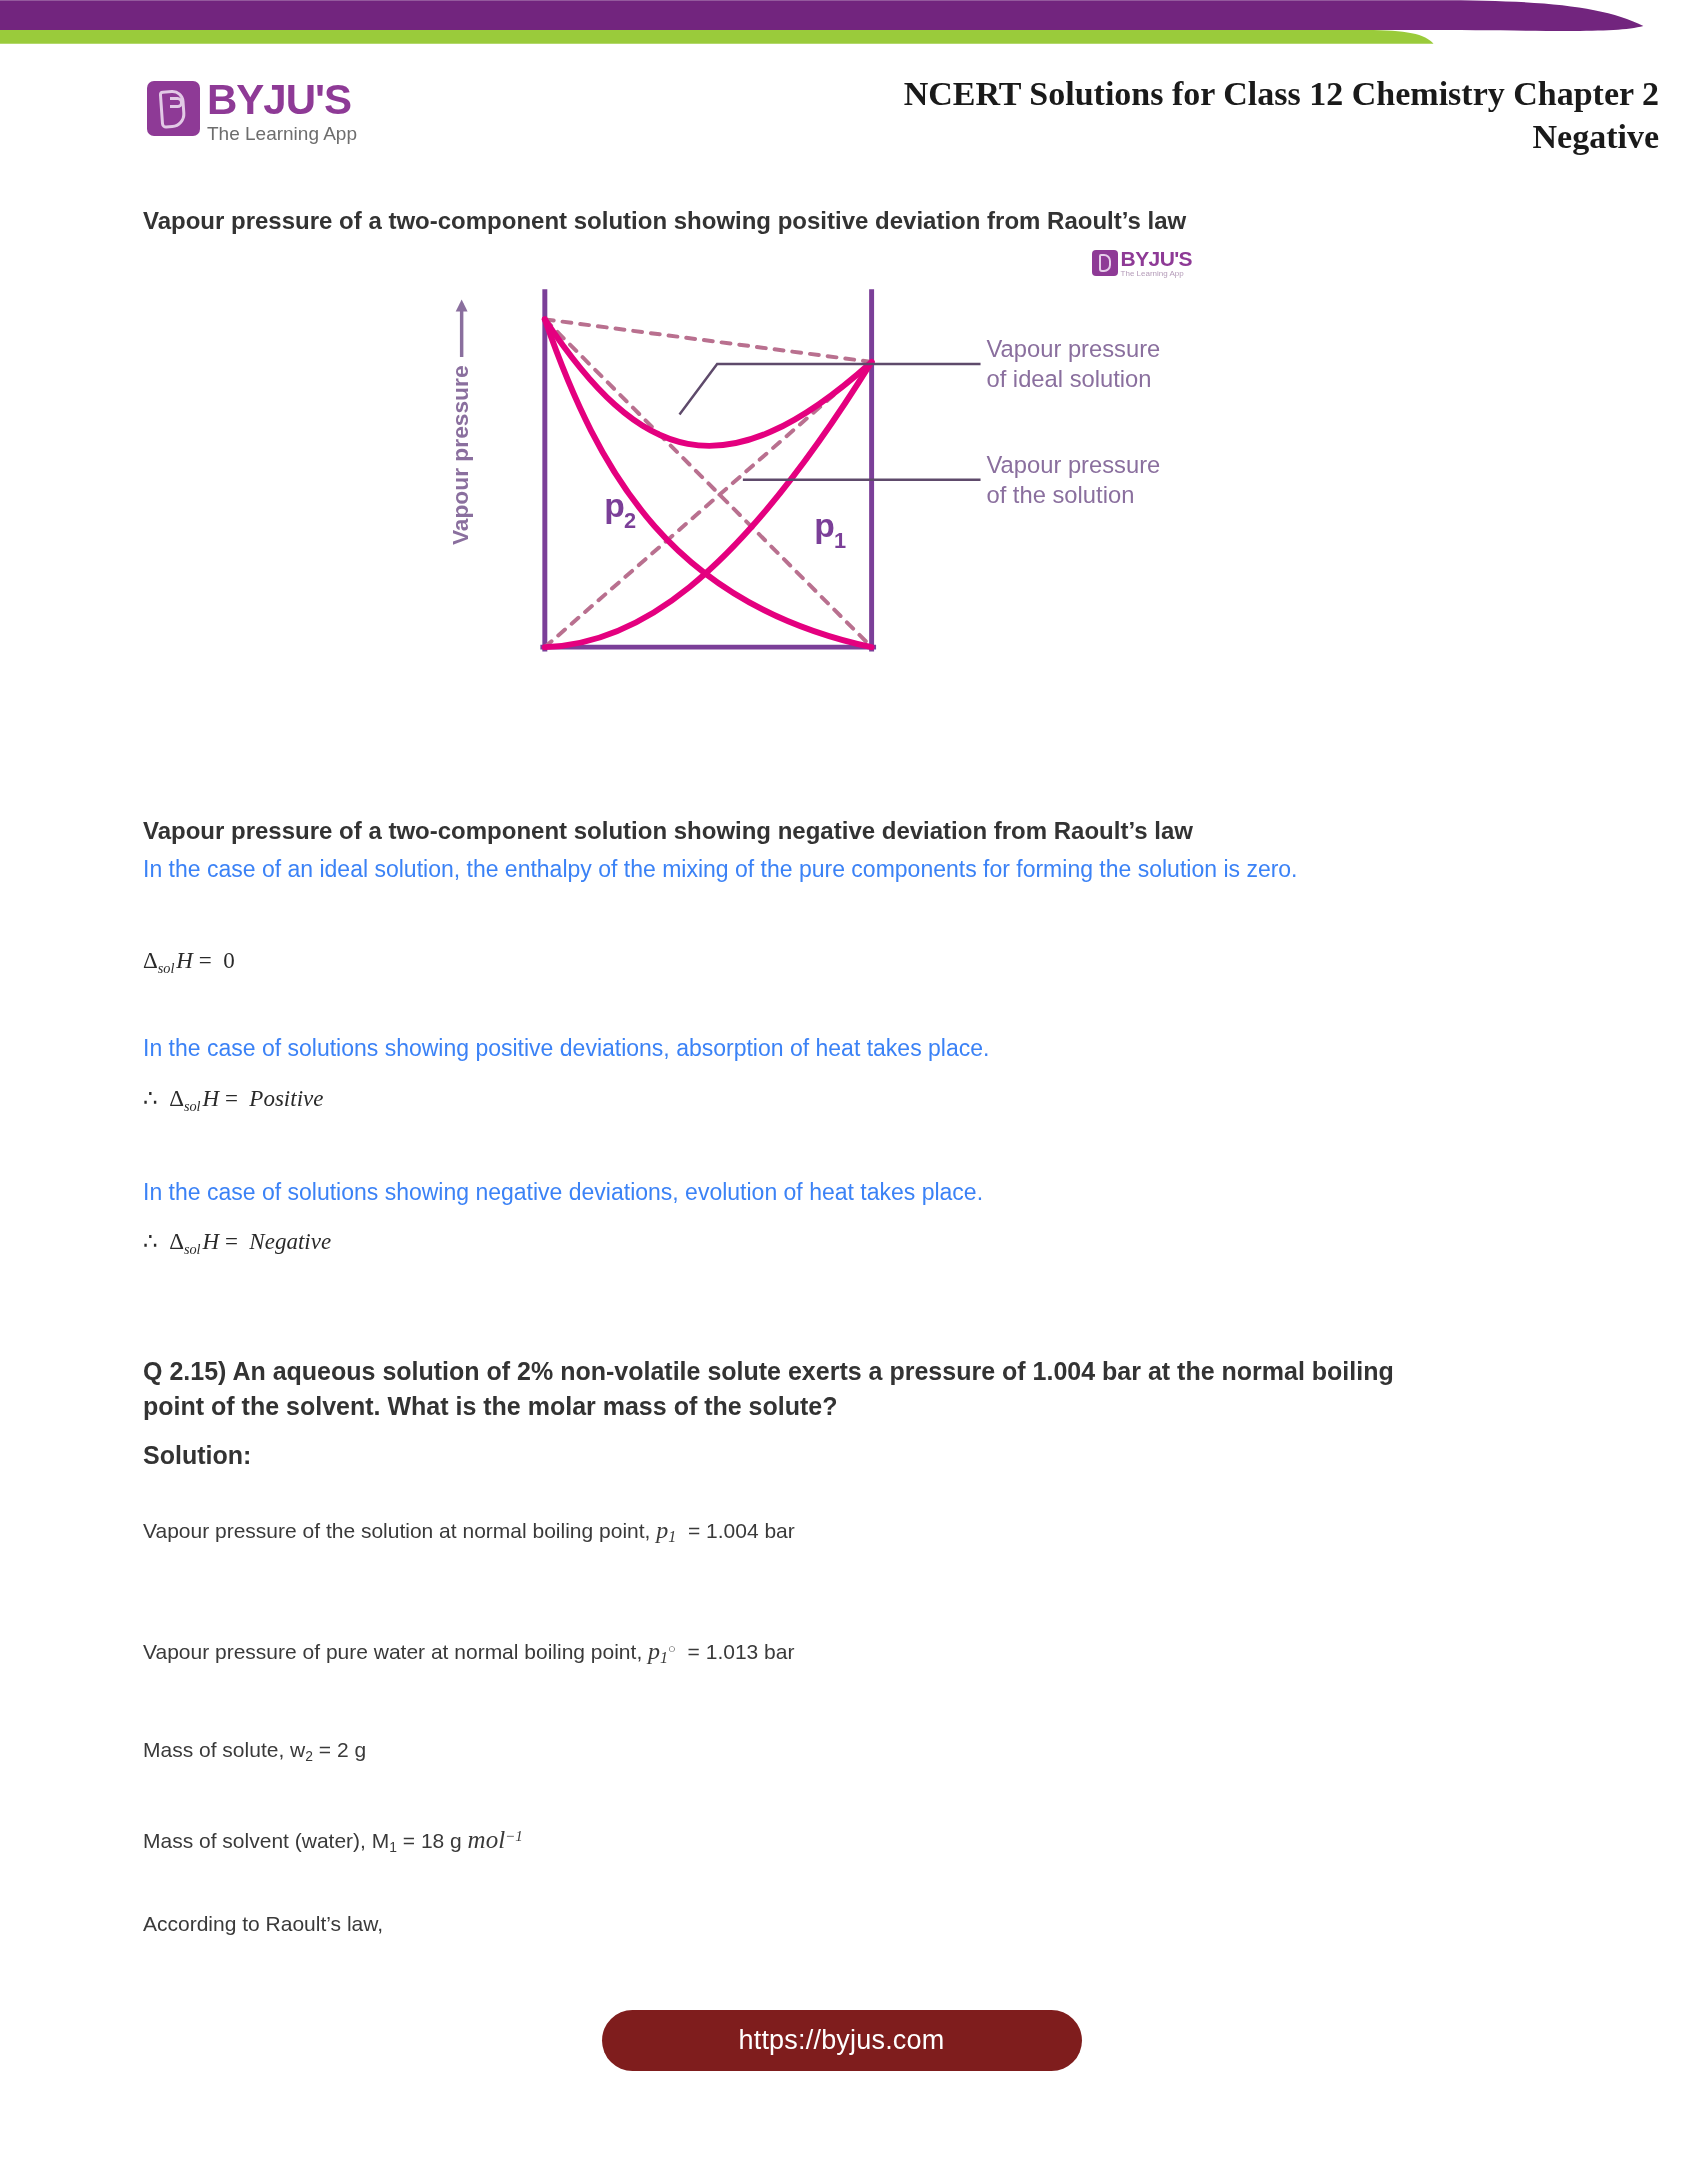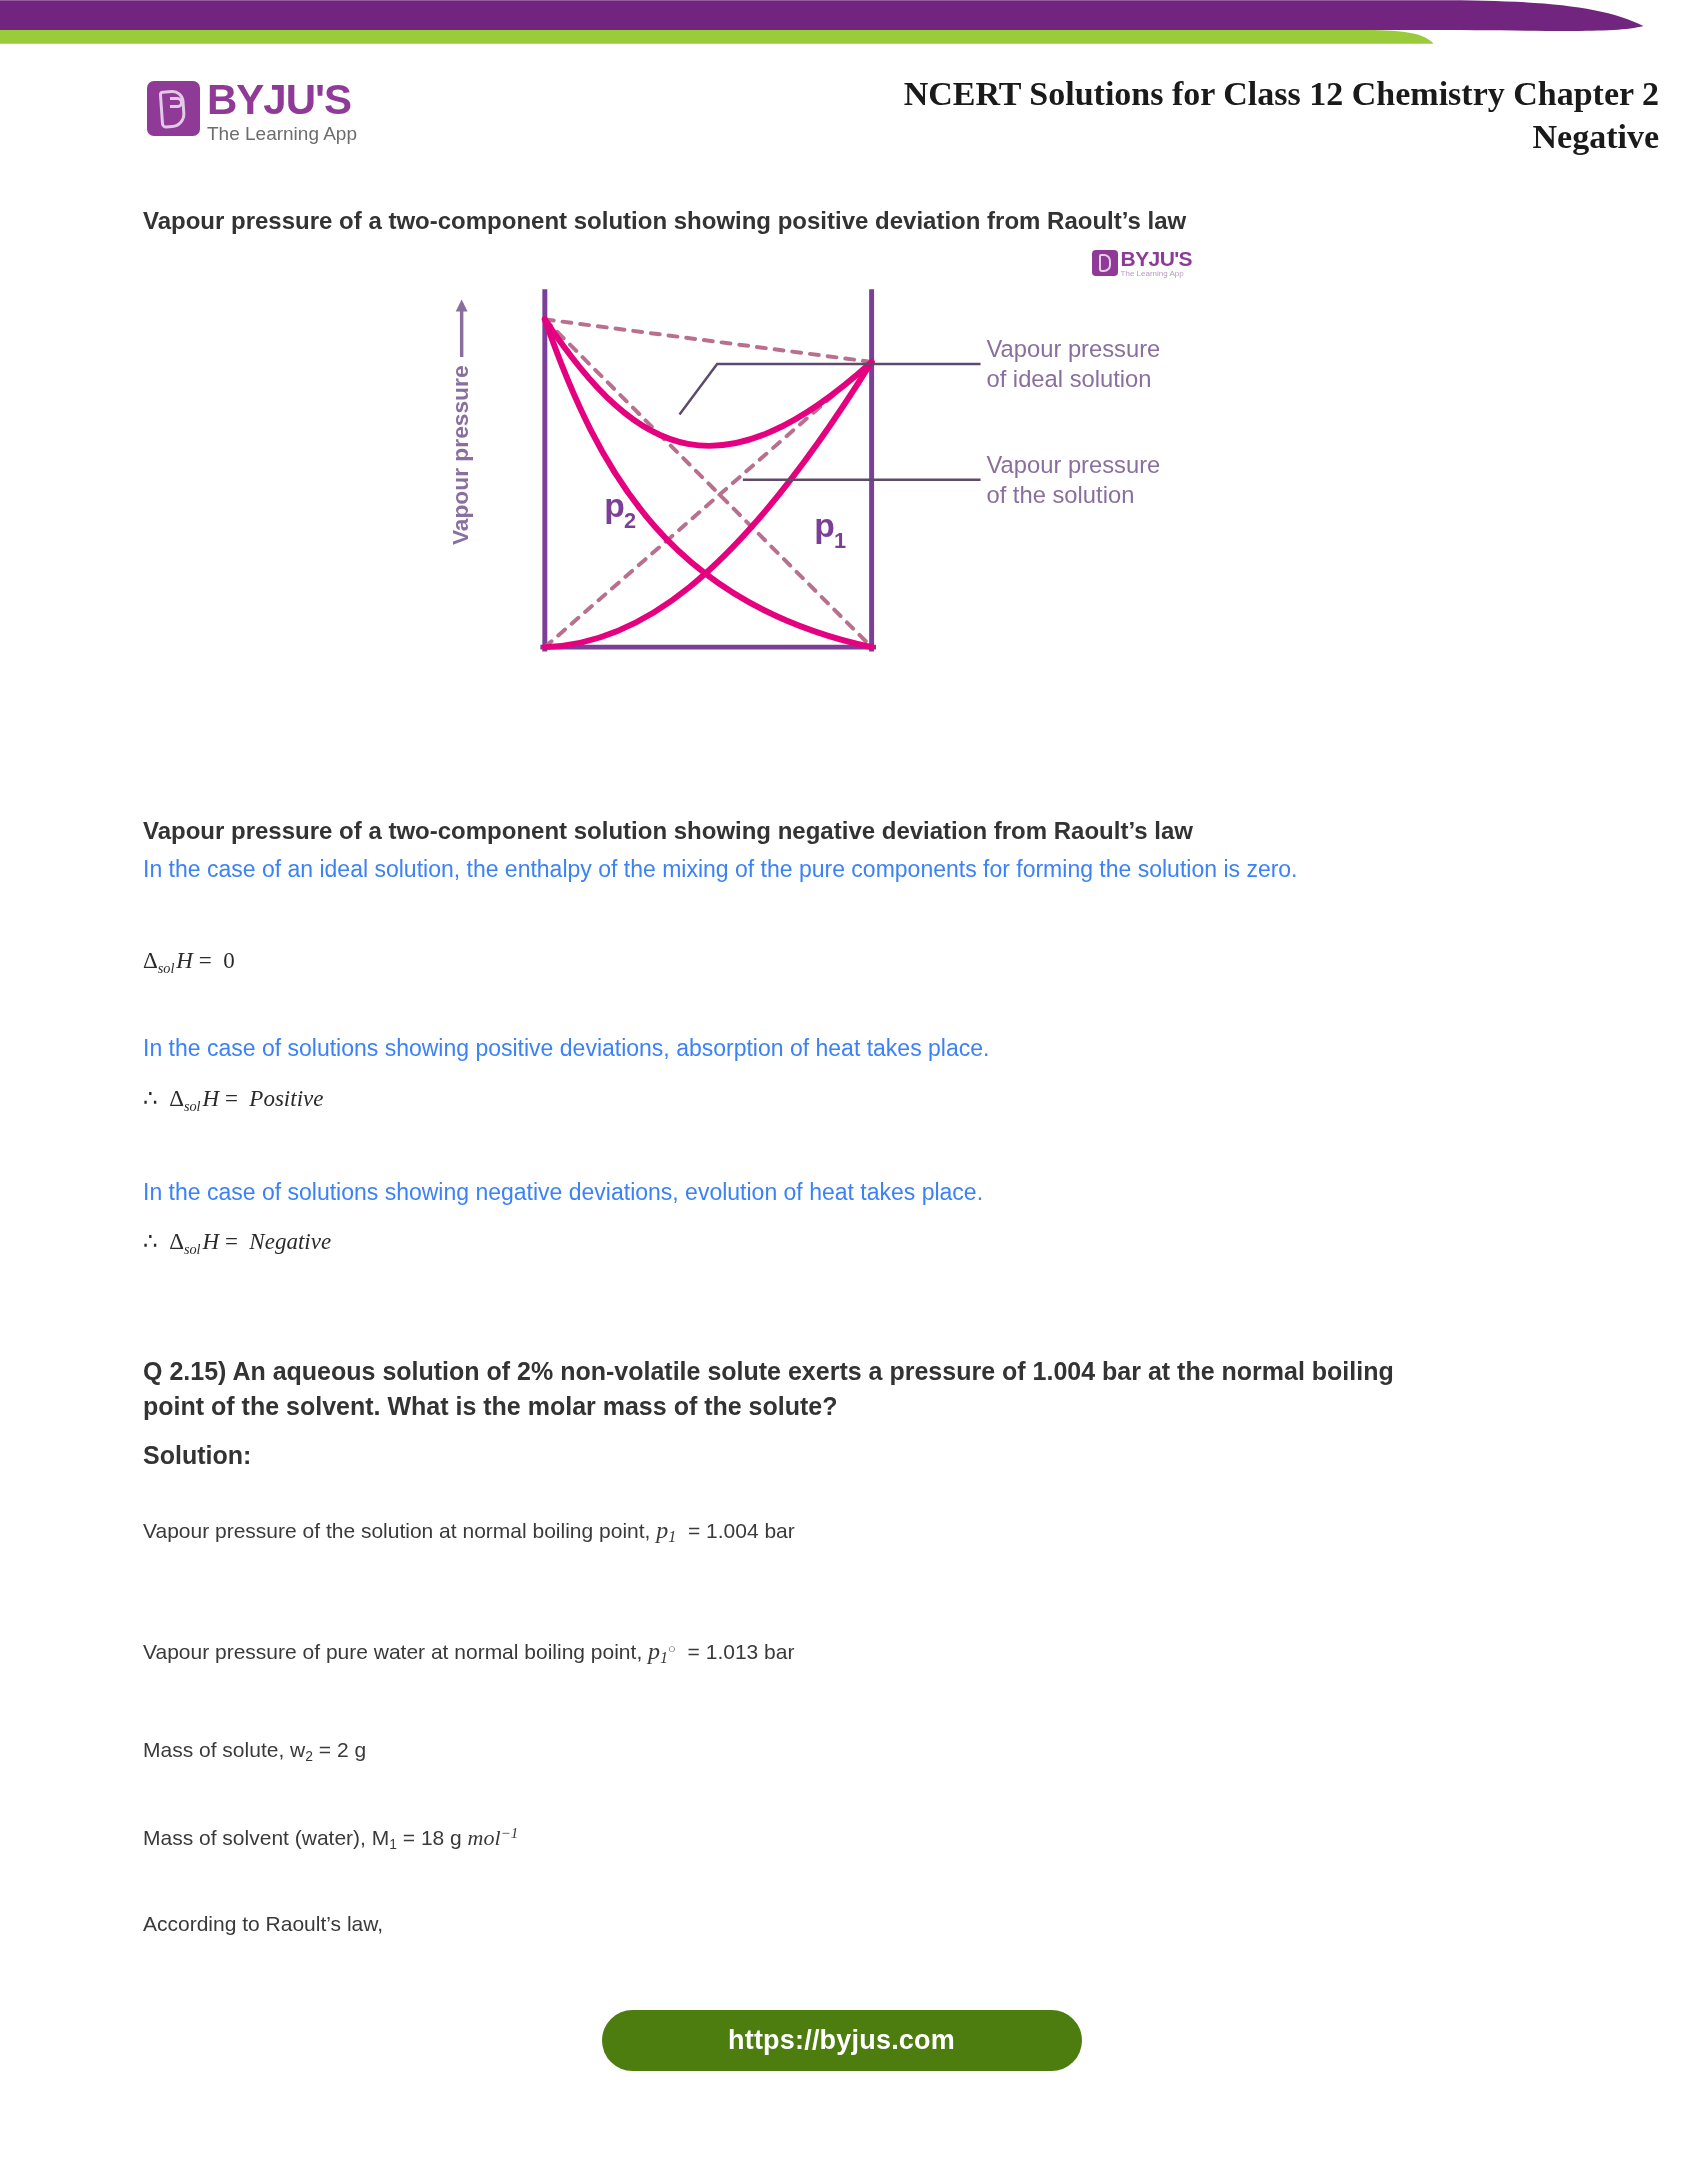--- a/index.html
+++ b/index.html
@@ -171,29 +171,28 @@
   .fig-logo-sub { font-size: 8px; color: #b49bb8; line-height: 1; margin-top: 1px; }
 
   
   .footer-btn {
     position: absolute;
     left: 50%;
     transform: translateX(-50%);
     top: 2010px;
     width: 480px;
     height: 61px;
-    background: #4d7c0f;
+    background: #7f1d1d;
     border-radius: 32px;
     color: #ffffff;
     font-size: 27px;
     display: flex;
     align-items: center;
     justify-content: center;
     letter-spacing: 0.2px;
-    font-weight: bold;
   }
 </style>
 </head>
 <body>
 
 <div class="banner">
   <svg width="1683" height="44" viewBox="0 0 1700 44" xmlns="http://www.w3.org/2000/svg">
     <path d="M0,0 L1450,0 C1560,0 1620,6 1660,26 C1630,34 1560,30 1430,30 L0,30 Z" fill="#72257e"></path>
     <path d="M0,30 L1380,30 C1420,30 1440,34 1448,44 L0,44 Z" fill="#9acb3b"></path>
   </svg>
@@ -356,19 +355,19 @@
   <span>Vapour pressure of pure water at normal boiling point,</span>
   <span class="mi" style="font-size:24px;">p</span><span class="mi sub" style="font-size:16px;">1</span><span class="sup" style="font-size:13px;">○</span>
   &nbsp;<span>= 1.013 bar</span>
 </div>
 
 <div class="blk small-para" style="top:1735px;">
   <span>Mass of solute, w</span><span class="sub">2</span><span> = 2 g</span>
 </div>
 
 <div class="blk small-para" style="top:1822px;">
-  <span>Mass of solvent (water), M</span><span class="sub">1</span><span> = 18 g </span><span class="mi" style="font-size:22px;">mol</span><span class="mi sup" style="font-size:15px;">−1</span>
+  <span>Mass of solvent (water), M</span><span class="sub">1</span><span> = 18 g </span><span class="mi" style="font-size:25px;">mol</span><span class="mi sup" style="font-size:15px;">−1</span>
 </div>
 
 <div class="blk small-para" style="top:1909px;">According to Raoult’s law,</div>
 
 <div class="footer-btn">https://byjus.com</div>
 
 
 </body></html>

